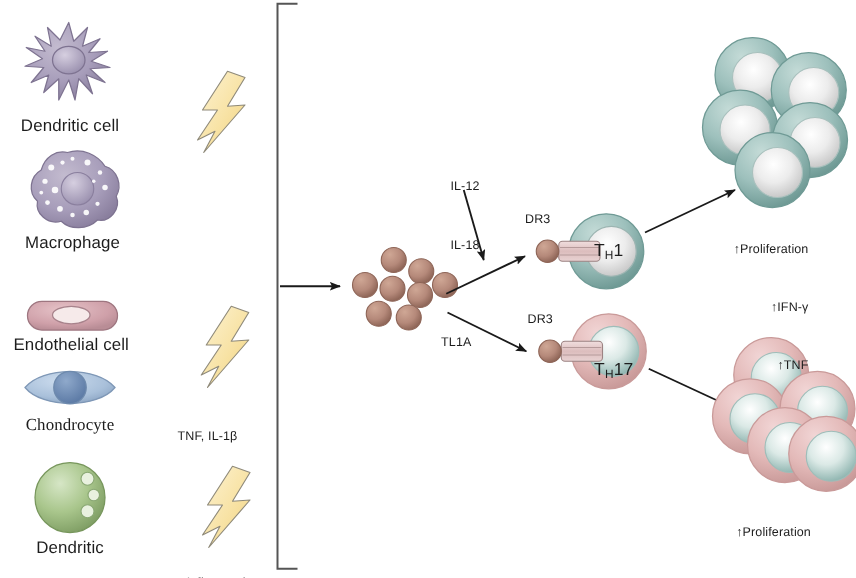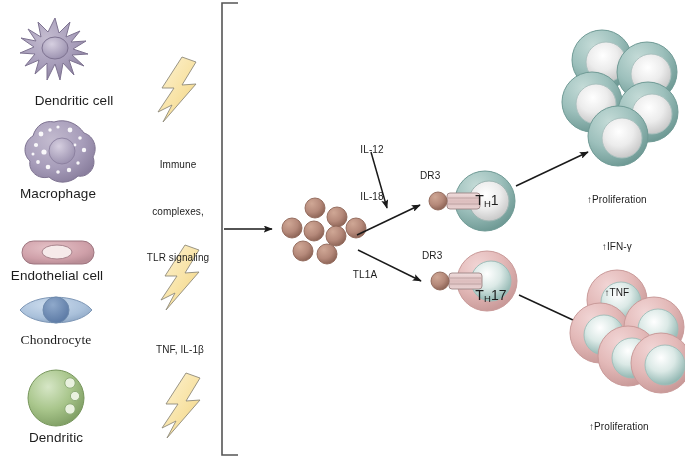--- a/index.html
+++ b/index.html
@@ -3,21 +3,21 @@
 <meta charset="utf-8">
 <style>
   html,body{margin:0;padding:0;background:#ffffff;}
   body{width:685px;height:462px;overflow:hidden;
        font-family:"Liberation Sans","DejaVu Sans",sans-serif;color:#1a1a1a;}
   #stage{position:relative;width:685px;height:462px;background:#fff;}
   #stage svg{position:absolute;left:0;top:0;}
   .lbl{position:absolute;font-size:10px;line-height:15.5px;color:#1d1d1d;
        white-space:pre;letter-spacing:.1px;}
   .ctr{text-align:center;transform:translateX(-50%);}
-  .lft{text-align:center;}
+  .lft{text-align:right;}
   sub{font-size:9.5px;vertical-align:-2px;}
   .cellname{font-size:13.5px;}
 </style>
 </head>
 <body>
 
 <div id="stage">
 
 <svg width="685" height="462" viewBox="0 0 685 462">
   <defs>
@@ -234,32 +234,27 @@
       <circle cx="628" cy="356" r="30" fill="url(#gPinkCell)" stroke="#c99a99" stroke-width="1"></circle>
       <circle cx="632" cy="358" r="20" fill="url(#gTealNuc)" stroke="#9ebdb9" stroke-width="0.9"></circle>
     </g>
     <g>
       <circle cx="661" cy="363" r="30" fill="url(#gPinkCell)" stroke="#c99a99" stroke-width="1"></circle>
       <circle cx="665" cy="365" r="20" fill="url(#gTealNuc)" stroke="#9ebdb9" stroke-width="0.9"></circle>
     </g>
   </g>
 </svg>
 
-<div class="lbl ctr cellname" style="left:56px;top:93px;padding-left:36px;">Dendritic cell</div>
+<div class="lbl ctr cellname" style="left:56px;top:93px;">Dendritic cell</div>
 <div class="lbl ctr cellname" style="left:58px;top:186px;text-align:right;">Macrophage</div>
 <div class="lbl ctr cellname" style="left:57px;top:268px;">Endothelial cell</div>
 <div class="lbl ctr cellname" style="left:56px;top:332px;font-family:Liberation Serif, serif;">Chondrocyte</div>
 <div class="lbl ctr cellname" style="left:56px;top:430px;">Dendritic</div>
 
-<div class="lbl ctr" style="left:178px;top:126px;">
-  <div>Immune</div>
-  <div>complexes,</div>
-  <div>TLR signaling</div>
-</div>
-<div class="lbl ctr" style="left:180px;top:311px;">
+<div class="lbl ctr" style="left:166px;top:311px;">
   <div>TNF, IL-1β</div>
 </div>
 <div class="lbl ctr" style="left:180px;top:428px;">
   <div>Inflammation,</div>
   
 </div>
 
 <div class="lbl ctr" style="left:324px;top:267px;margin-left:41px;">TL1A</div>
 
 <div class="lbl ctr" style="left:372px;top:111px;">

